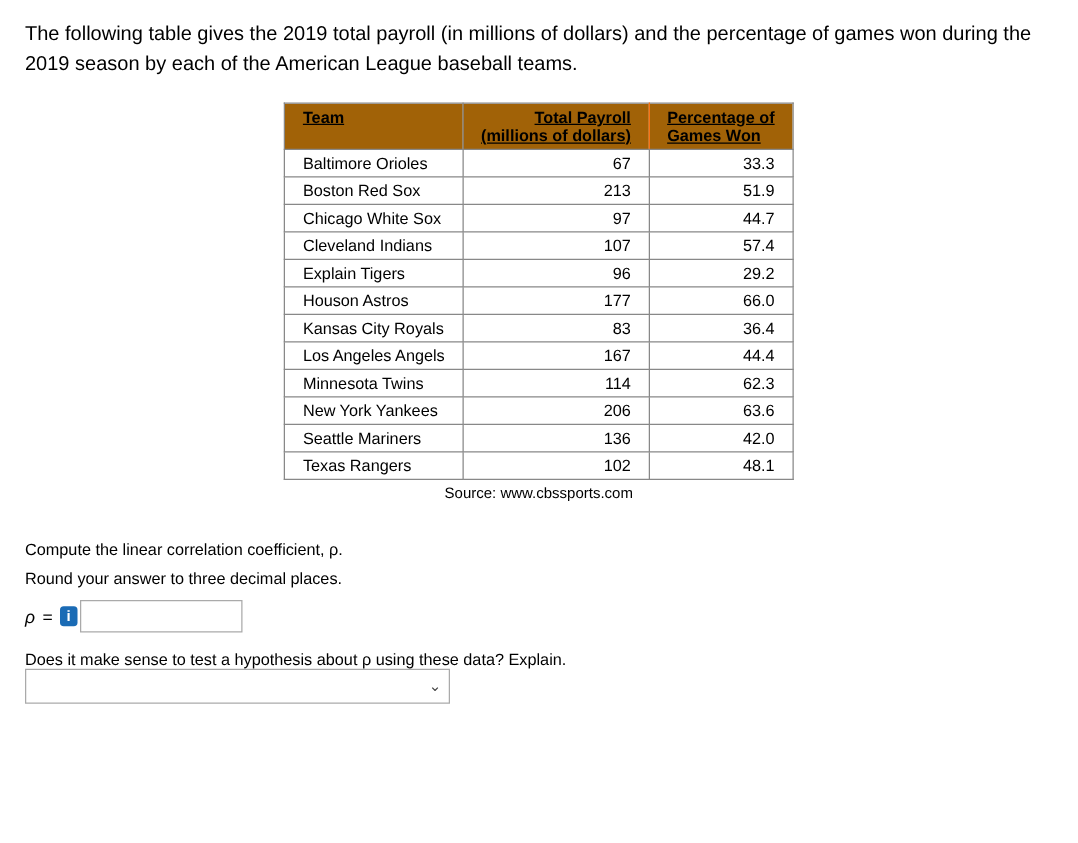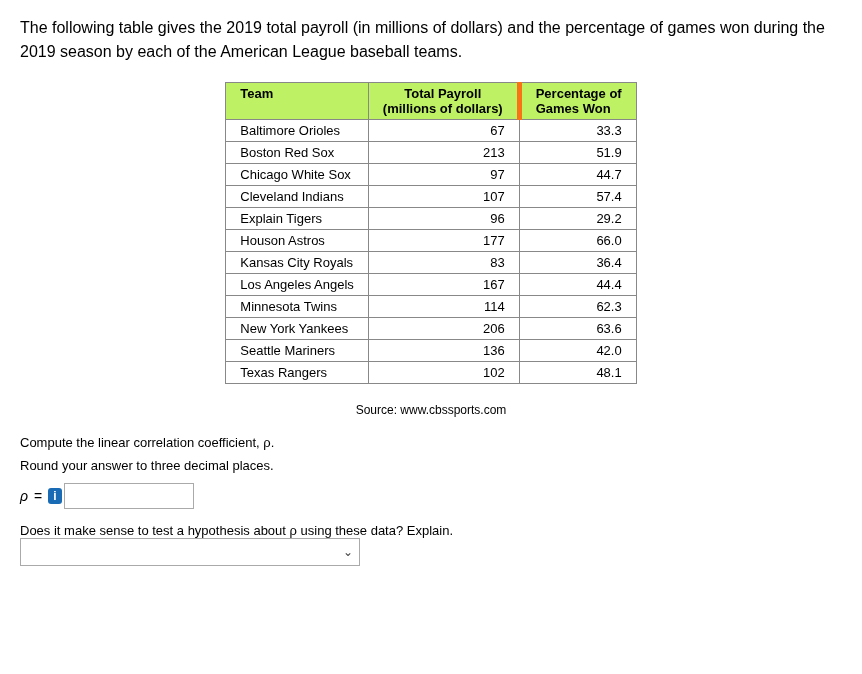--- a/index.html
+++ b/index.html
@@ -40,50 +40,51 @@
 
     table th, table td {
       border: 1px solid #888;
       padding: 3px 14px;
       text-align: left;
     }
 
     table th {
       text-align: center;
       font-weight: bold;
-      background: #bef264;
+      background: #a16207;
       vertical-align: top;
+      text-decoration: underline;
     }
 
     table .col-payroll, table .col-games {
       text-align: right;
     }
 
     .th-team {
       text-align: left !important;
     }
 
     .th-payroll {
-      text-align: center;
-      border-right: 5px solid #f97316;
+      text-align: right;
+      border-right: 1px solid #f97316;
     }
 
     .th-games {
       text-align: left;
     }
 
     .source-text {
       font-size: 12px;
-      margin-top: 19px;
+      margin-top: 3px;
       text-align: right;
     }
 
     .section-label {
       font-size: 13px;
-      margin-top: 18px;
+      margin-top: 31px;
       margin-bottom: 8px;
     }
 
     .round-label {
       font-size: 13px;
       margin-bottom: 10px;
     }
 
     .rho-row {
       display: flex;

